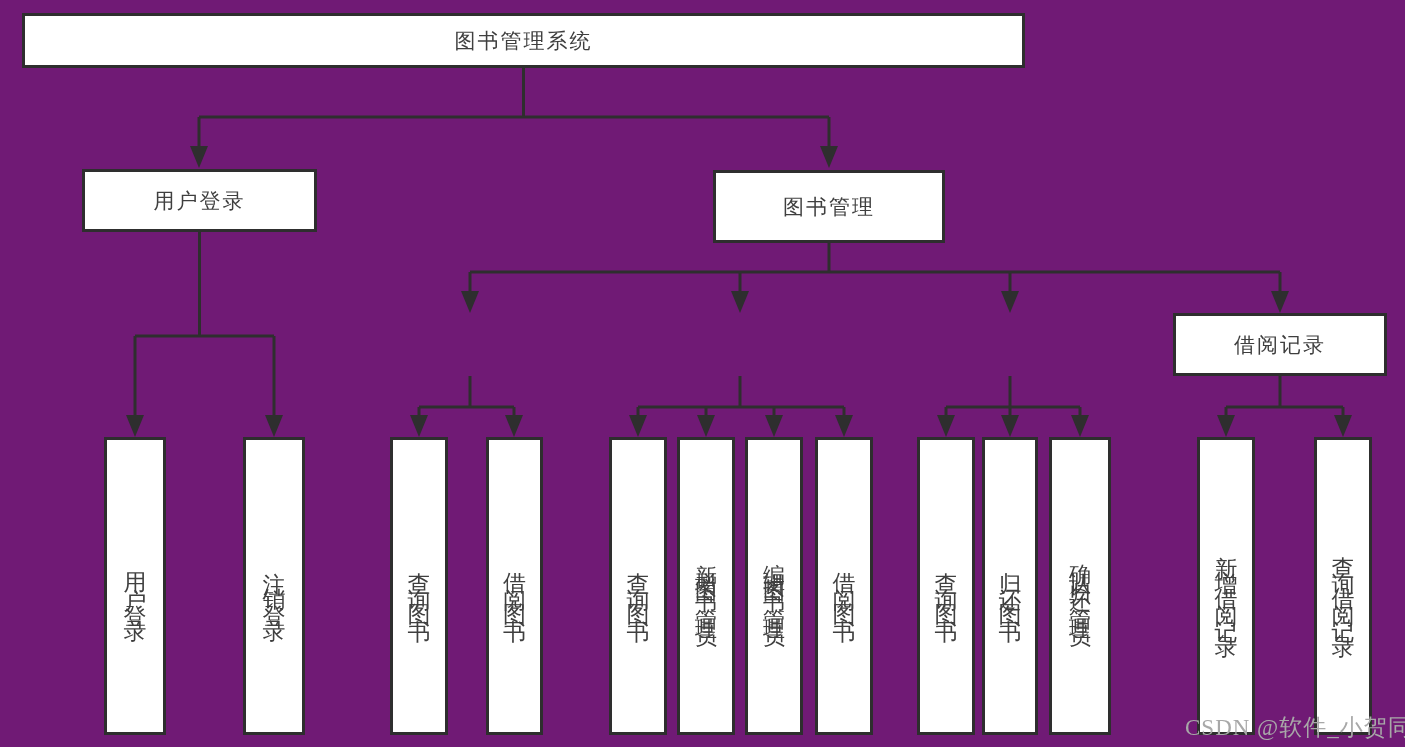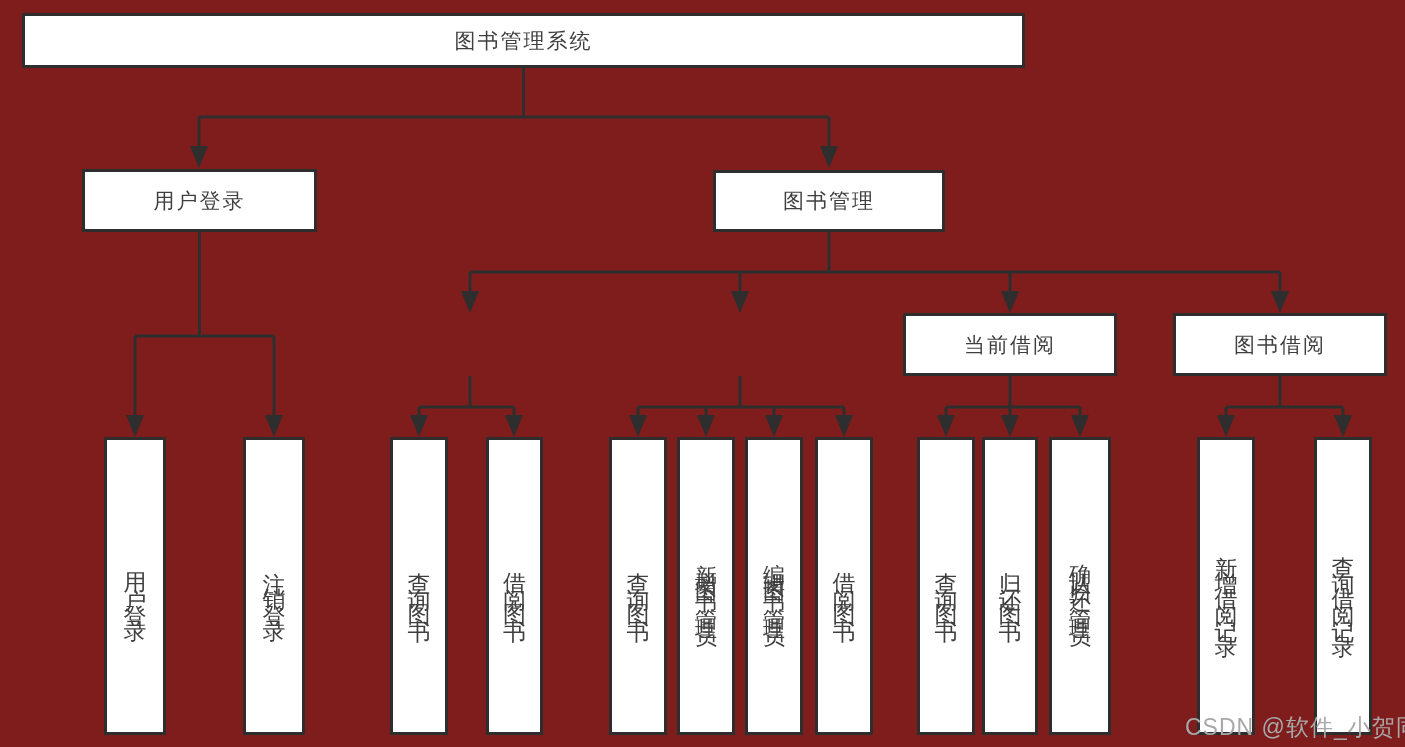--- a/index.html
+++ b/index.html
@@ -1,19 +1,19 @@
 <!DOCTYPE html>
 <html><head>
 <meta charset="utf-8">
 <style>
   html,body { margin:0; padding:0; background:#ffffff; }
   .canvas {
     position:relative; width:1405px; height:747px;
-    background:#7f1d1d; overflow:hidden;
-    font-family:Liberation Sans, sans-serif;
+    background:#701a75; overflow:hidden;
+    font-family:Liberation Serif, serif;
     color:#3f3f3f;
   }
   svg.connectors { position:absolute; left:0; top:0; width:1405px; height:747px; }
   .box {
     position:absolute; box-sizing:border-box;
     border:3px solid #2e2e2e; background:#ffffff;
     display:flex; align-items:center; justify-content:center;
     color:#3f3f3f;
   }
   .h  { font-size:21px; letter-spacing:2px; white-space:nowrap; }
@@ -61,24 +61,23 @@
       <polygon points="1001,415 1019,415 1010,437"></polygon>
       <polygon points="1071,415 1089,415 1080,437"></polygon>
       <polygon points="1217,415 1235,415 1226,437"></polygon>
       <polygon points="1334,415 1352,415 1343,437"></polygon>
     </g>
   </svg>
 
   <div class="box h root" style="left:22px;top:13px;width:1003px;height:55px">图书管理系统</div>
 
   <div class="box h" style="left:82px;top:169px;width:235px;height:63px">用户登录</div>
-  <div class="box h" style="left:713px;top:170px;width:232px;height:62px">图书管理</div>
+  <div class="box h" style="left:713px;top:170px;width:232px;height:73px">图书管理</div>
 
-  <div class="box h" style="left:903px;top:313px;width:214px;height:63px">当前借阅</div>
-  <div class="box h" style="left:1173px;top:313px;width:214px;height:63px">图书借阅</div>
+  <div class="box h" style="left:1173px;top:313px;width:214px;height:63px">借阅记录</div>
 
   <div class="box v" style="left:104px;top:437px;width:62px;height:298px">用户登录</div>
   <div class="box v" style="left:243px;top:437px;width:62px;height:298px">注销登录</div>
 
   <div class="box v" style="left:390px;top:437px;width:58px;height:298px">查询图书</div>
   <div class="box v" style="left:486px;top:437px;width:57px;height:298px">借阅图书</div>
 
   <div class="box v" style="left:609px;top:437px;width:58px;height:298px">查询图书</div>
   <div class="box v long" style="left:677px;top:437px;width:58px;height:298px">新增图书（管理员）</div>
   <div class="box v long" style="left:745px;top:437px;width:58px;height:298px">编辑图书（管理员）</div>

